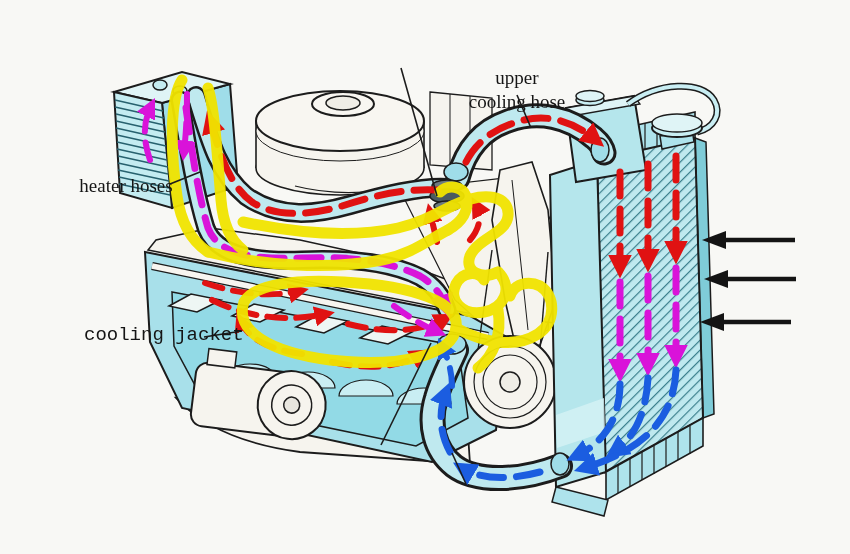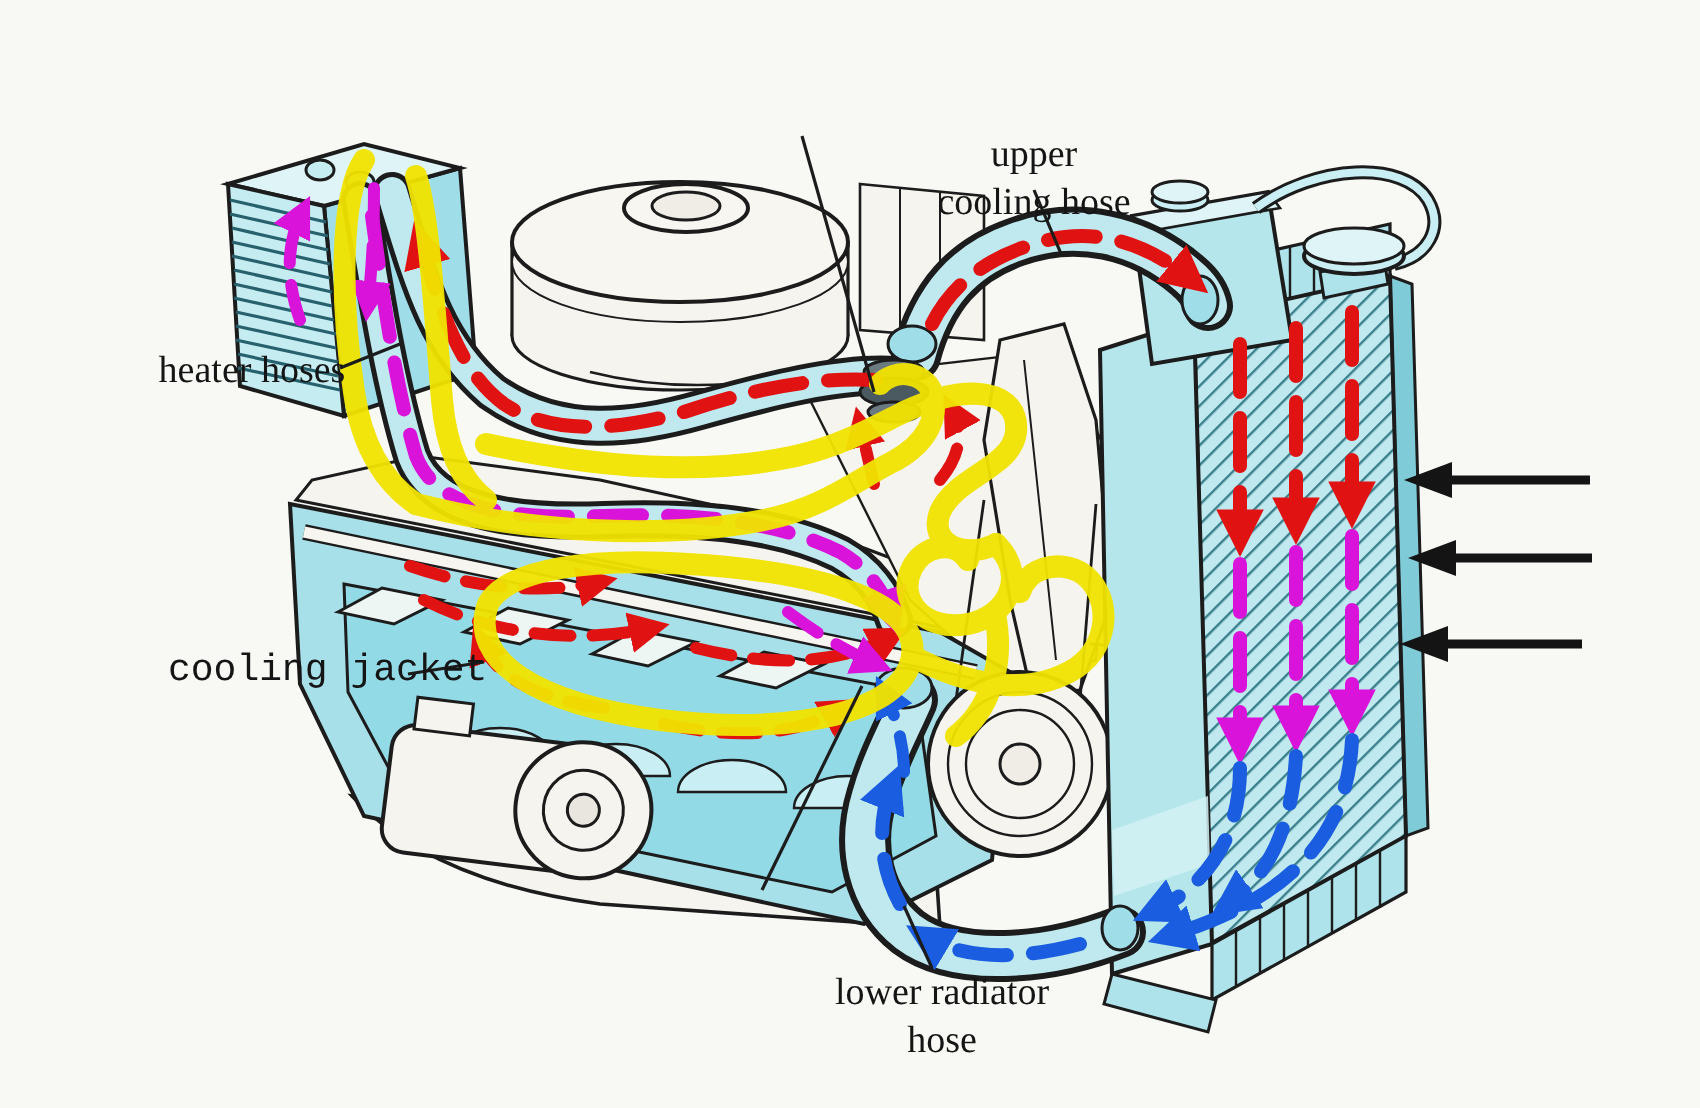--- a/index.html
+++ b/index.html
@@ -275,18 +275,14 @@
     <line class="leader" x1="466" y1="484" x2="452" y2="453"></line>
   </g>
 </svg>
 
 <div class="lbl" style="left:456px;top:44px;width:122px;margin-top:22px;">
   <span>upper</span>
   <span>cooling hose</span>
 </div>
 <div class="lbl" style="left:72px;top:174px;width:108px;">heater hoses</div>
 <div class="lbl" style="left:84px;top:323px;width:122px;font-family:Liberation Mono, monospace;">cooling jacket</div>
-<div class="lbl" style="left:406px;top:485px;width:130px;">
-  <span>lower radiator</span>
-  <span>hose</span>
+
 </div>
 
-</div>
-
 </body></html>

